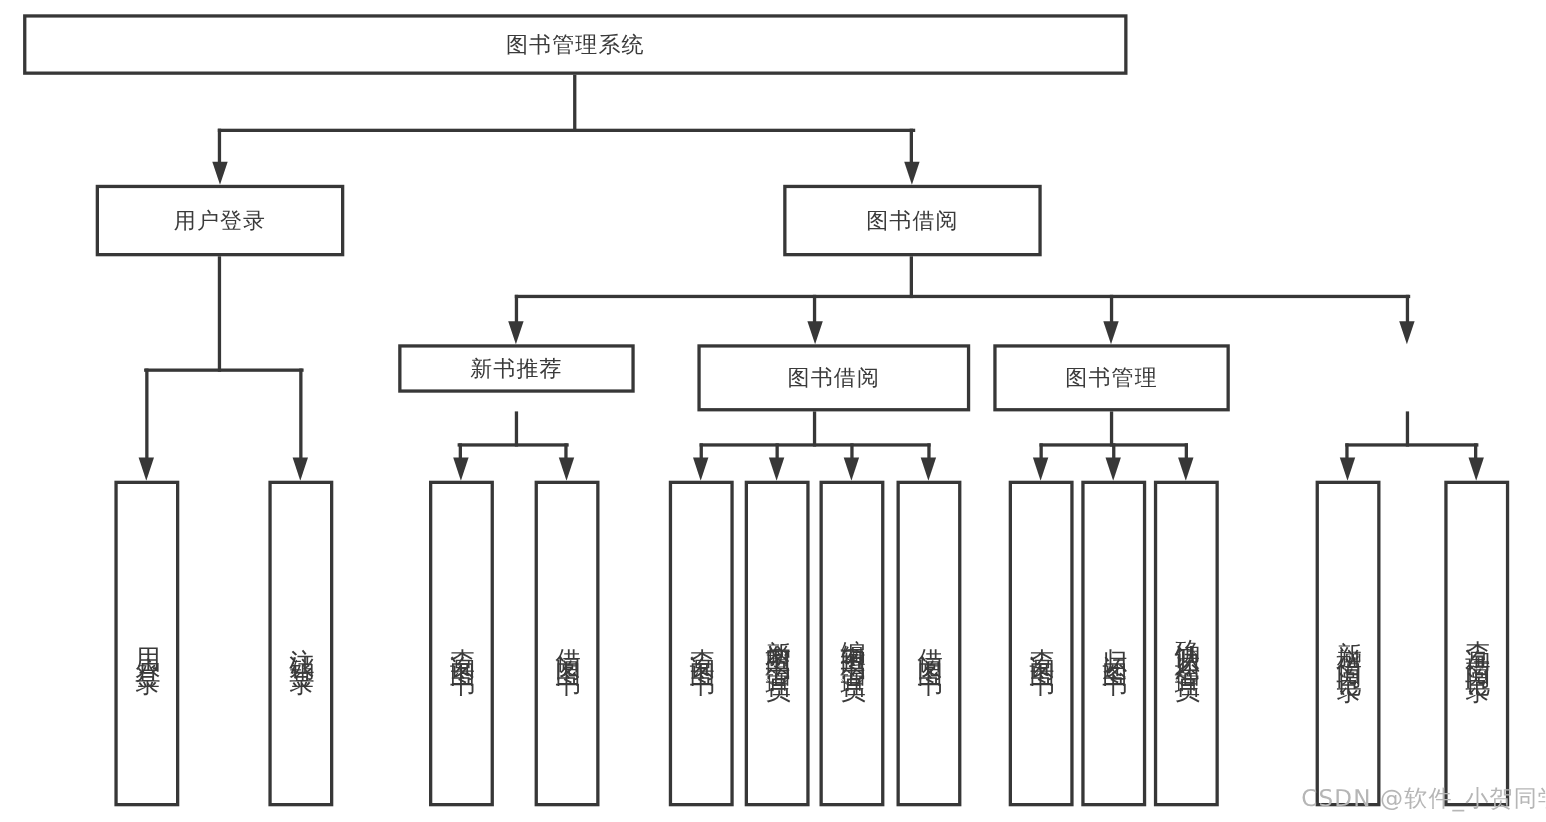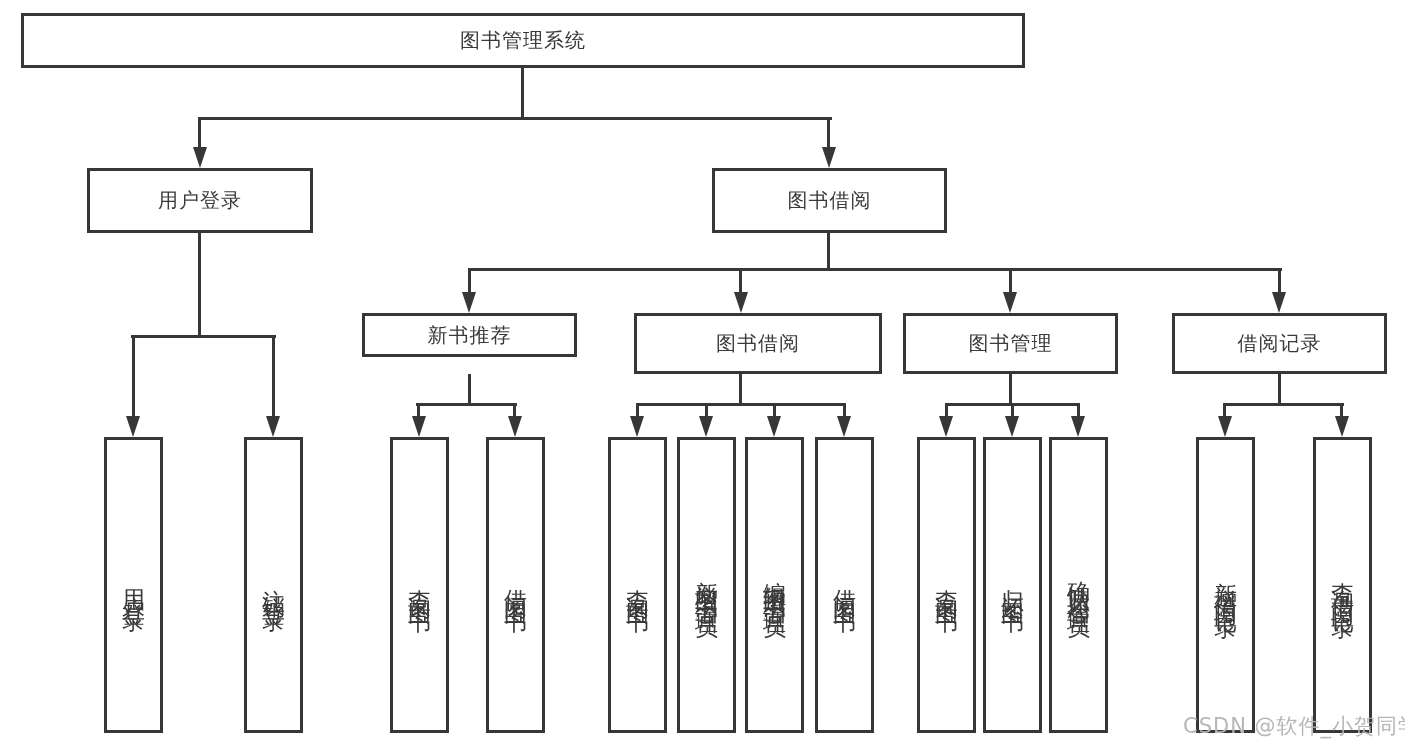--- a/index.html
+++ b/index.html
@@ -73,21 +73,20 @@
   <div class="line" style="left:739px; top:268px; width:3px; height:27px;"></div>
   <div class="arr" style="left:734px; top:292px;"></div>
   <div class="line" style="left:1009px; top:268px; width:3px; height:27px;"></div>
   <div class="arr" style="left:1003px; top:292px;"></div>
   <div class="line" style="left:1278px; top:268px; width:3px; height:27px;"></div>
   <div class="arr" style="left:1272px; top:292px;"></div>
 
   <div class="box" style="left:362px; top:313px; width:215px; height:44px;">新书推荐</div>
   <div class="box" style="left:634px; top:313px; width:248px; height:61px;">图书借阅</div>
   <div class="box" style="left:903px; top:313px; width:215px; height:61px;">图书管理</div>
-  <div class="box" style="left:1172px; top:313px; width:215px; height:61px;">借阅记录</div>
 
   <div class="line" style="left:468px; top:374px; width:3px; height:32px;"></div>
   <div class="line" style="left:416px; top:403px; width:101px; height:3px;"></div>
   <div class="line" style="left:417px; top:403px; width:3px; height:16px;"></div>
   <div class="arr" style="left:412px; top:416px;"></div>
   <div class="line" style="left:513px; top:403px; width:3px; height:16px;"></div>
   <div class="arr" style="left:508px; top:416px;"></div>
 
   <div class="vbox" style="left:390px; top:437px; width:59px; height:296px;">
     <span>查询图书</span>

